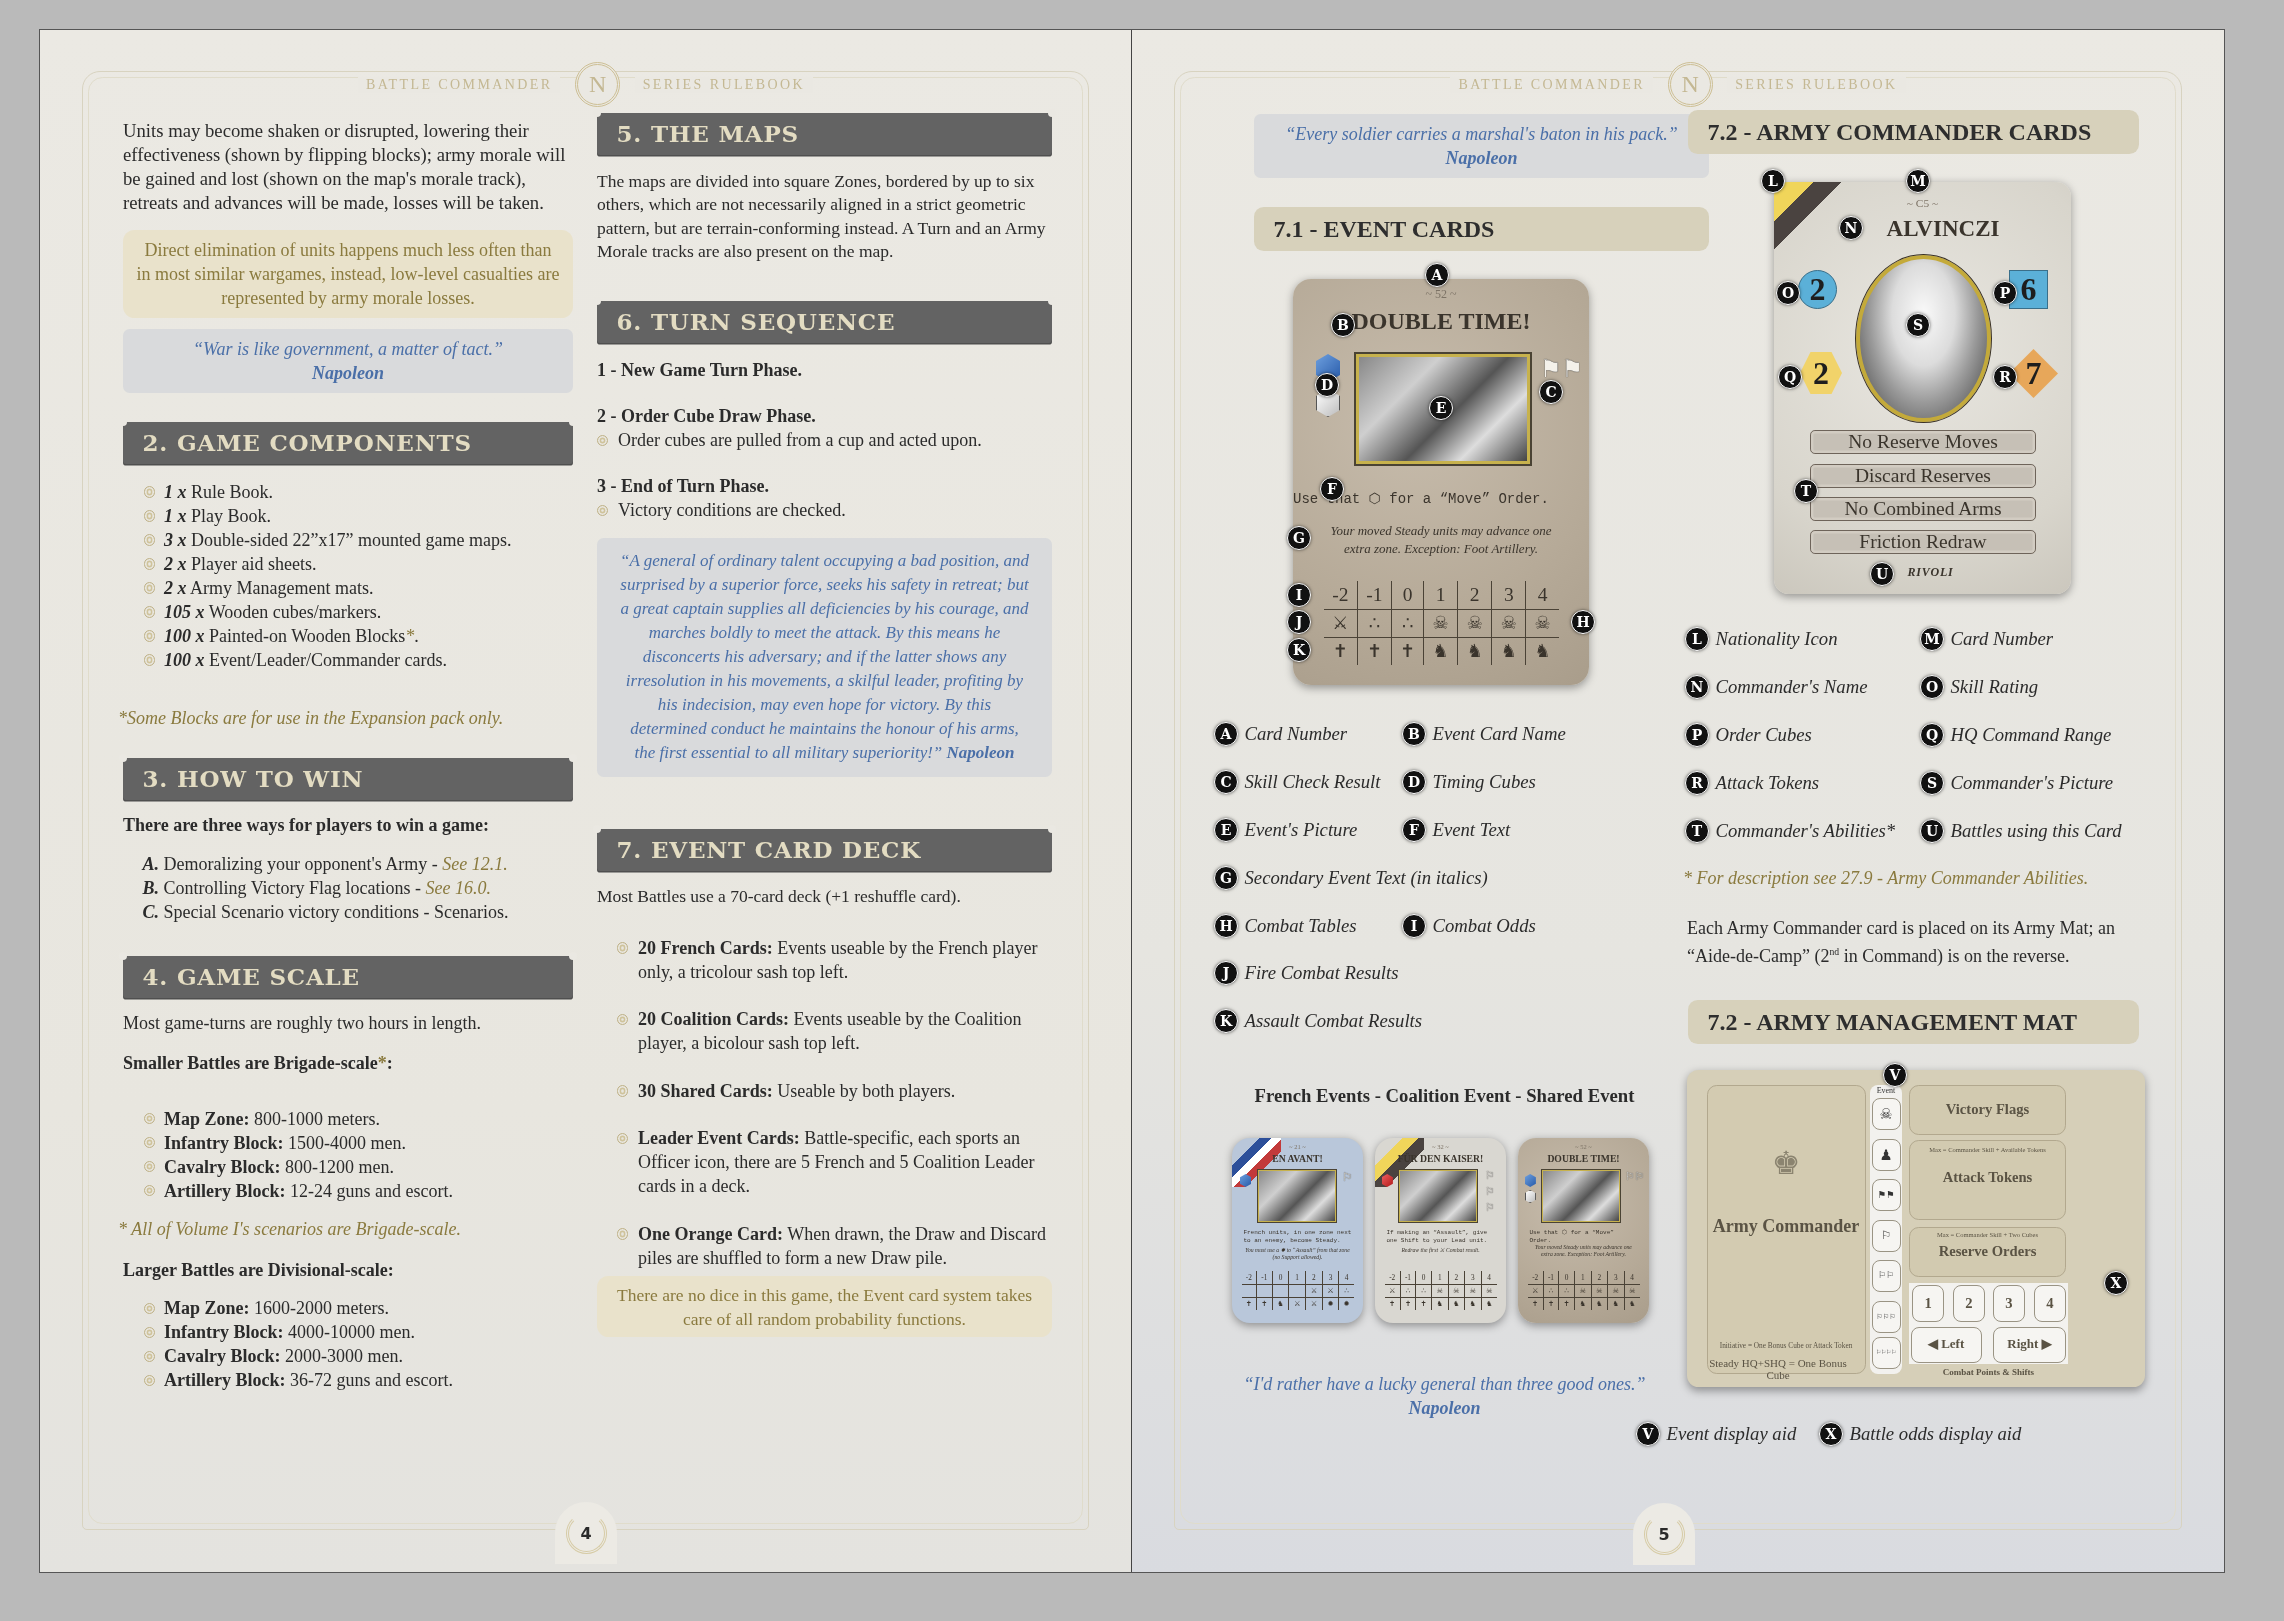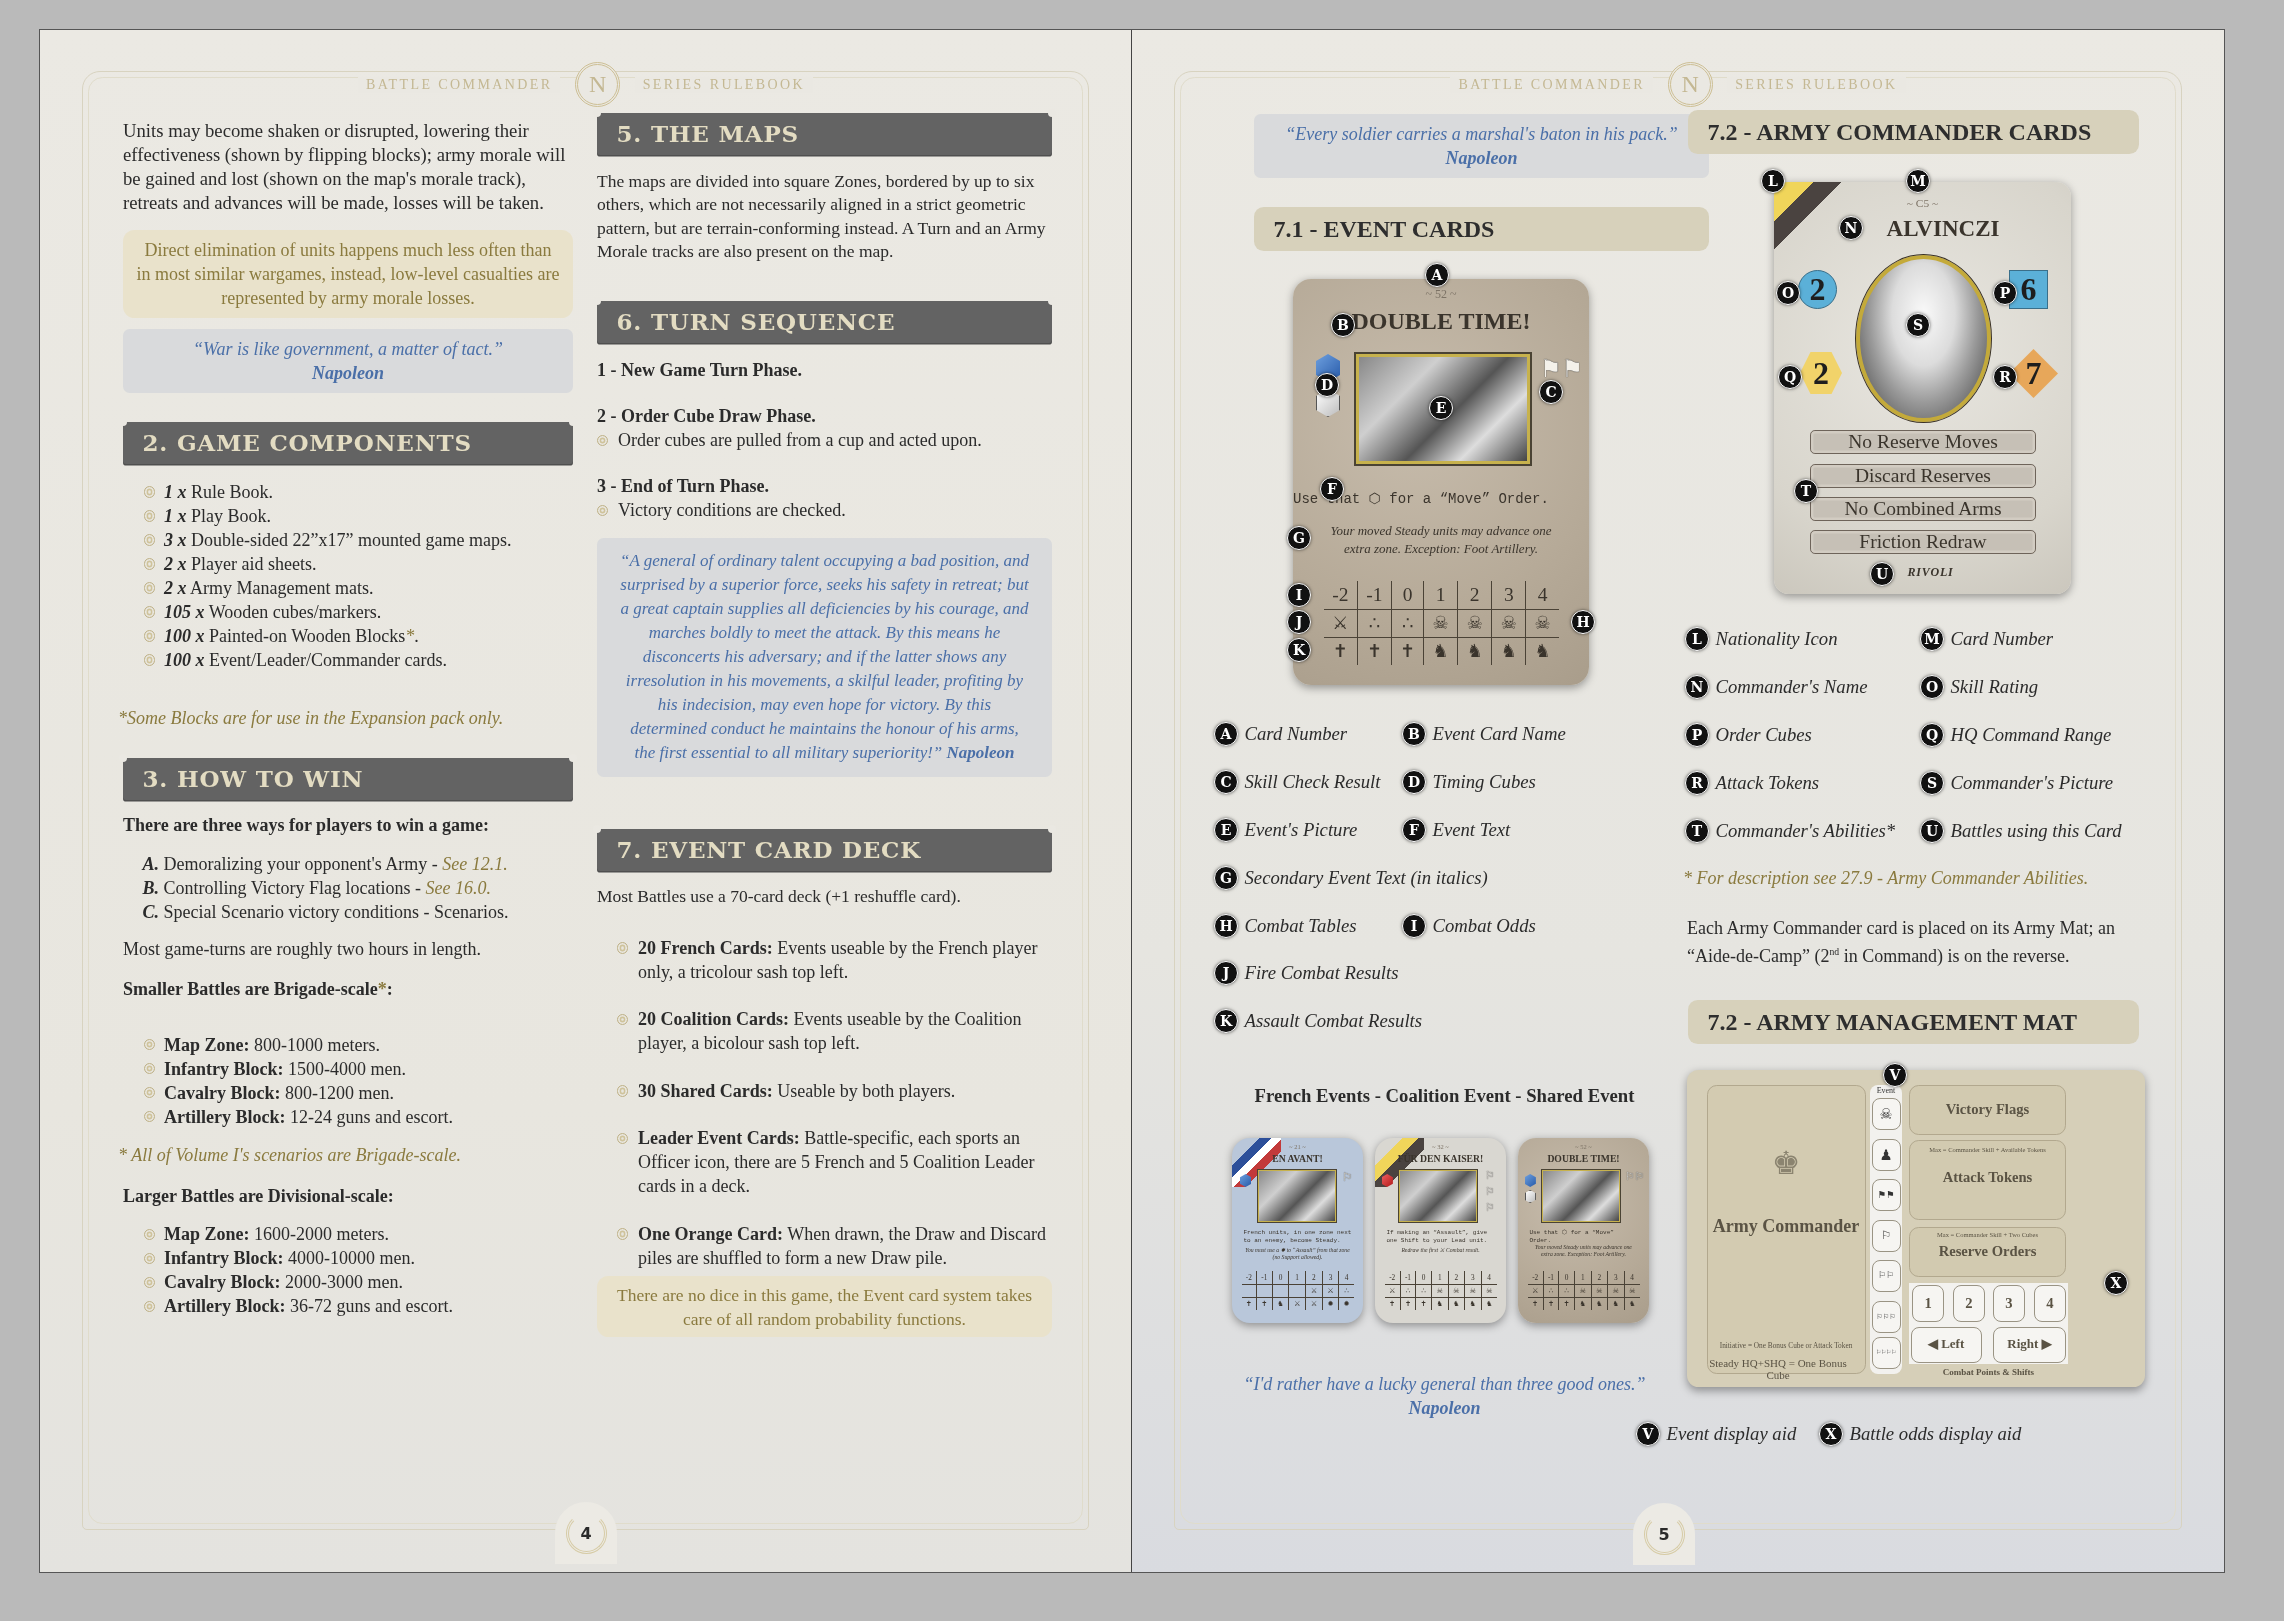--- a/index.html
+++ b/index.html
@@ -109,20 +109,21 @@
       <div class="note" style="margin-top:36px;margin-left:-4.9px">*Some Blocks are for use in the Expansion pack only.</div>
 
       <div class="hdr" style="margin-top:29px;width:450px">3. HOW TO WIN</div>
       <p class="body bold" style="margin-top:13px;font-size:18px">There are three ways for players to win a game:</p>
       <div style="margin-top:14.6px;padding-left:19.5px;font-family:'Liberation Serif',serif;font-size:18px;line-height:24px">
         <div><span class="bi">A.</span><span> Demoralizing your opponent's Army - </span><span class="ref">See 12.1.</span></div>
         <div><span class="bi">B.</span><span> Controlling Victory Flag locations - </span><span class="ref">See 16.0.</span></div>
         <div><span class="bi">C.</span><span> Special Scenario victory conditions - Scenarios.</span></div>
       </div>
 
+      <div class="hdr" style="margin-top:32px;width:450px">4. GAME SCALE</div>
       <p class="body" style="margin-top:13px;font-size:18px">Most game-turns are roughly two hours in length.</p>
       <p class="body bold" style="margin-top:16px;font-size:18px"><span>Smaller Battles are Brigade-scale</span><span class="ref" style="font-style:normal">*</span><span>:</span></p>
       <ul class="bul" style="margin-top:32px">
         <li><span class="b"></span><span class="bold">Map Zone:</span><span> 800-1000 meters.</span></li>
         <li><span class="b"></span><span class="bold">Infantry Block:</span><span> 1500-4000 men.</span></li>
         <li><span class="b"></span><span class="bold">Cavalry Block:</span><span> 800-1200 men.</span></li>
         <li><span class="b"></span><span class="bold">Artillery Block:</span><span> 12-24 guns and escort.</span></li>
       </ul>
       <div class="note" style="margin-top:16px;margin-left:-4.9px">* All of Volume I's scenarios are Brigade-scale.</div>
       <p class="body bold" style="margin-top:18px;font-size:18px">Larger Battles are Divisional-scale:</p>

